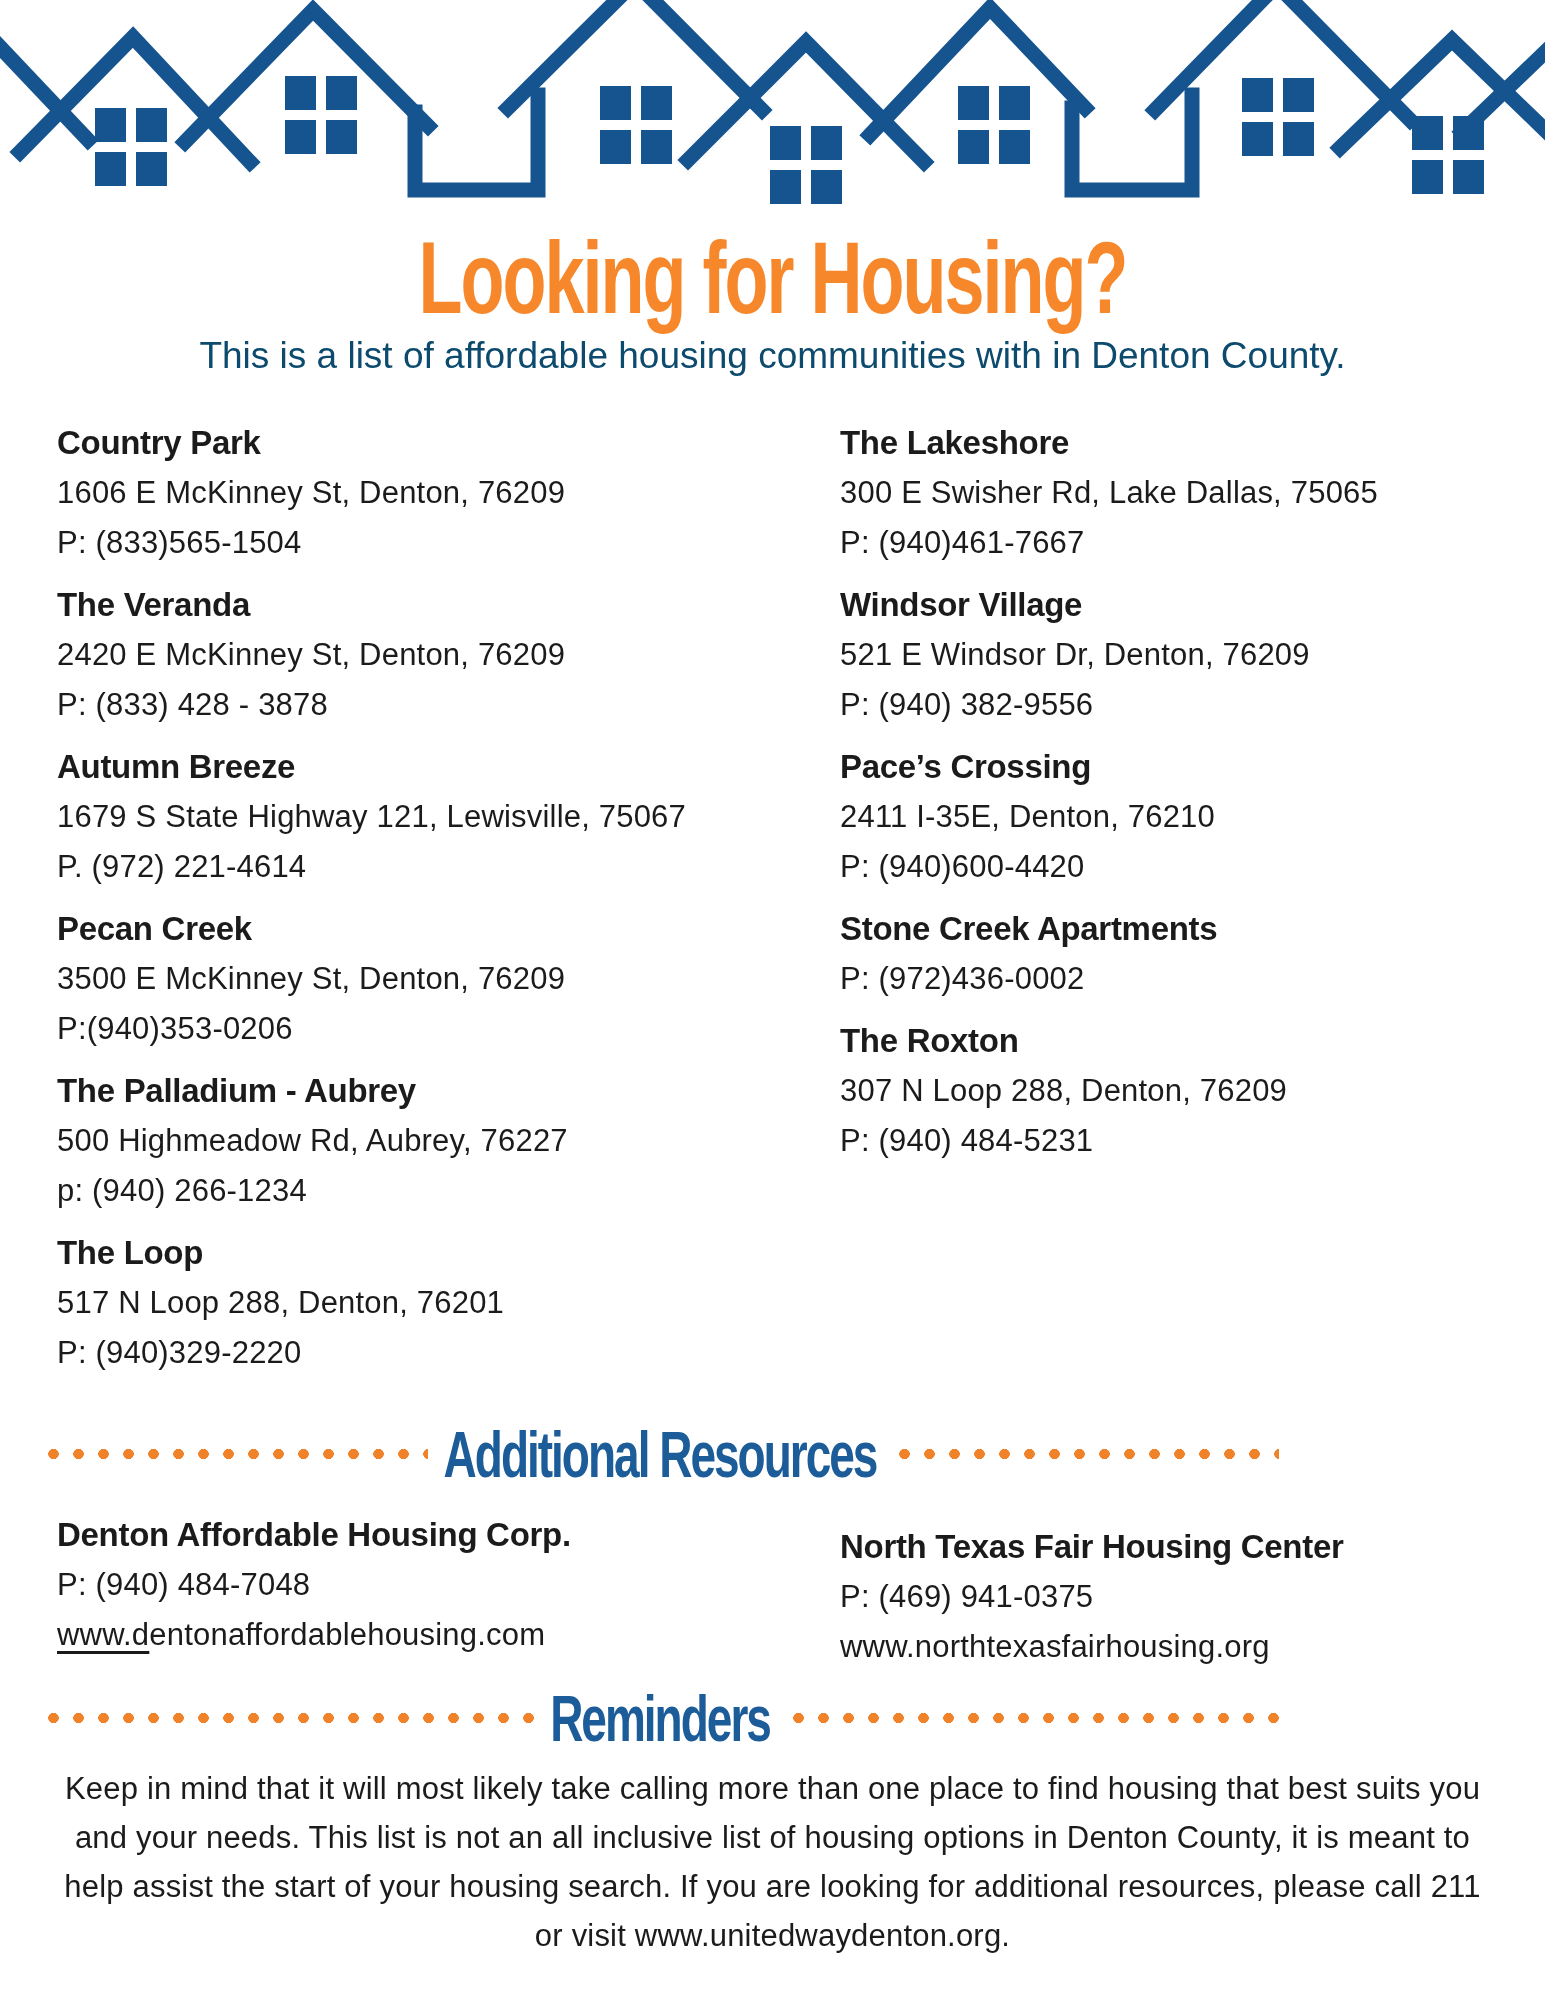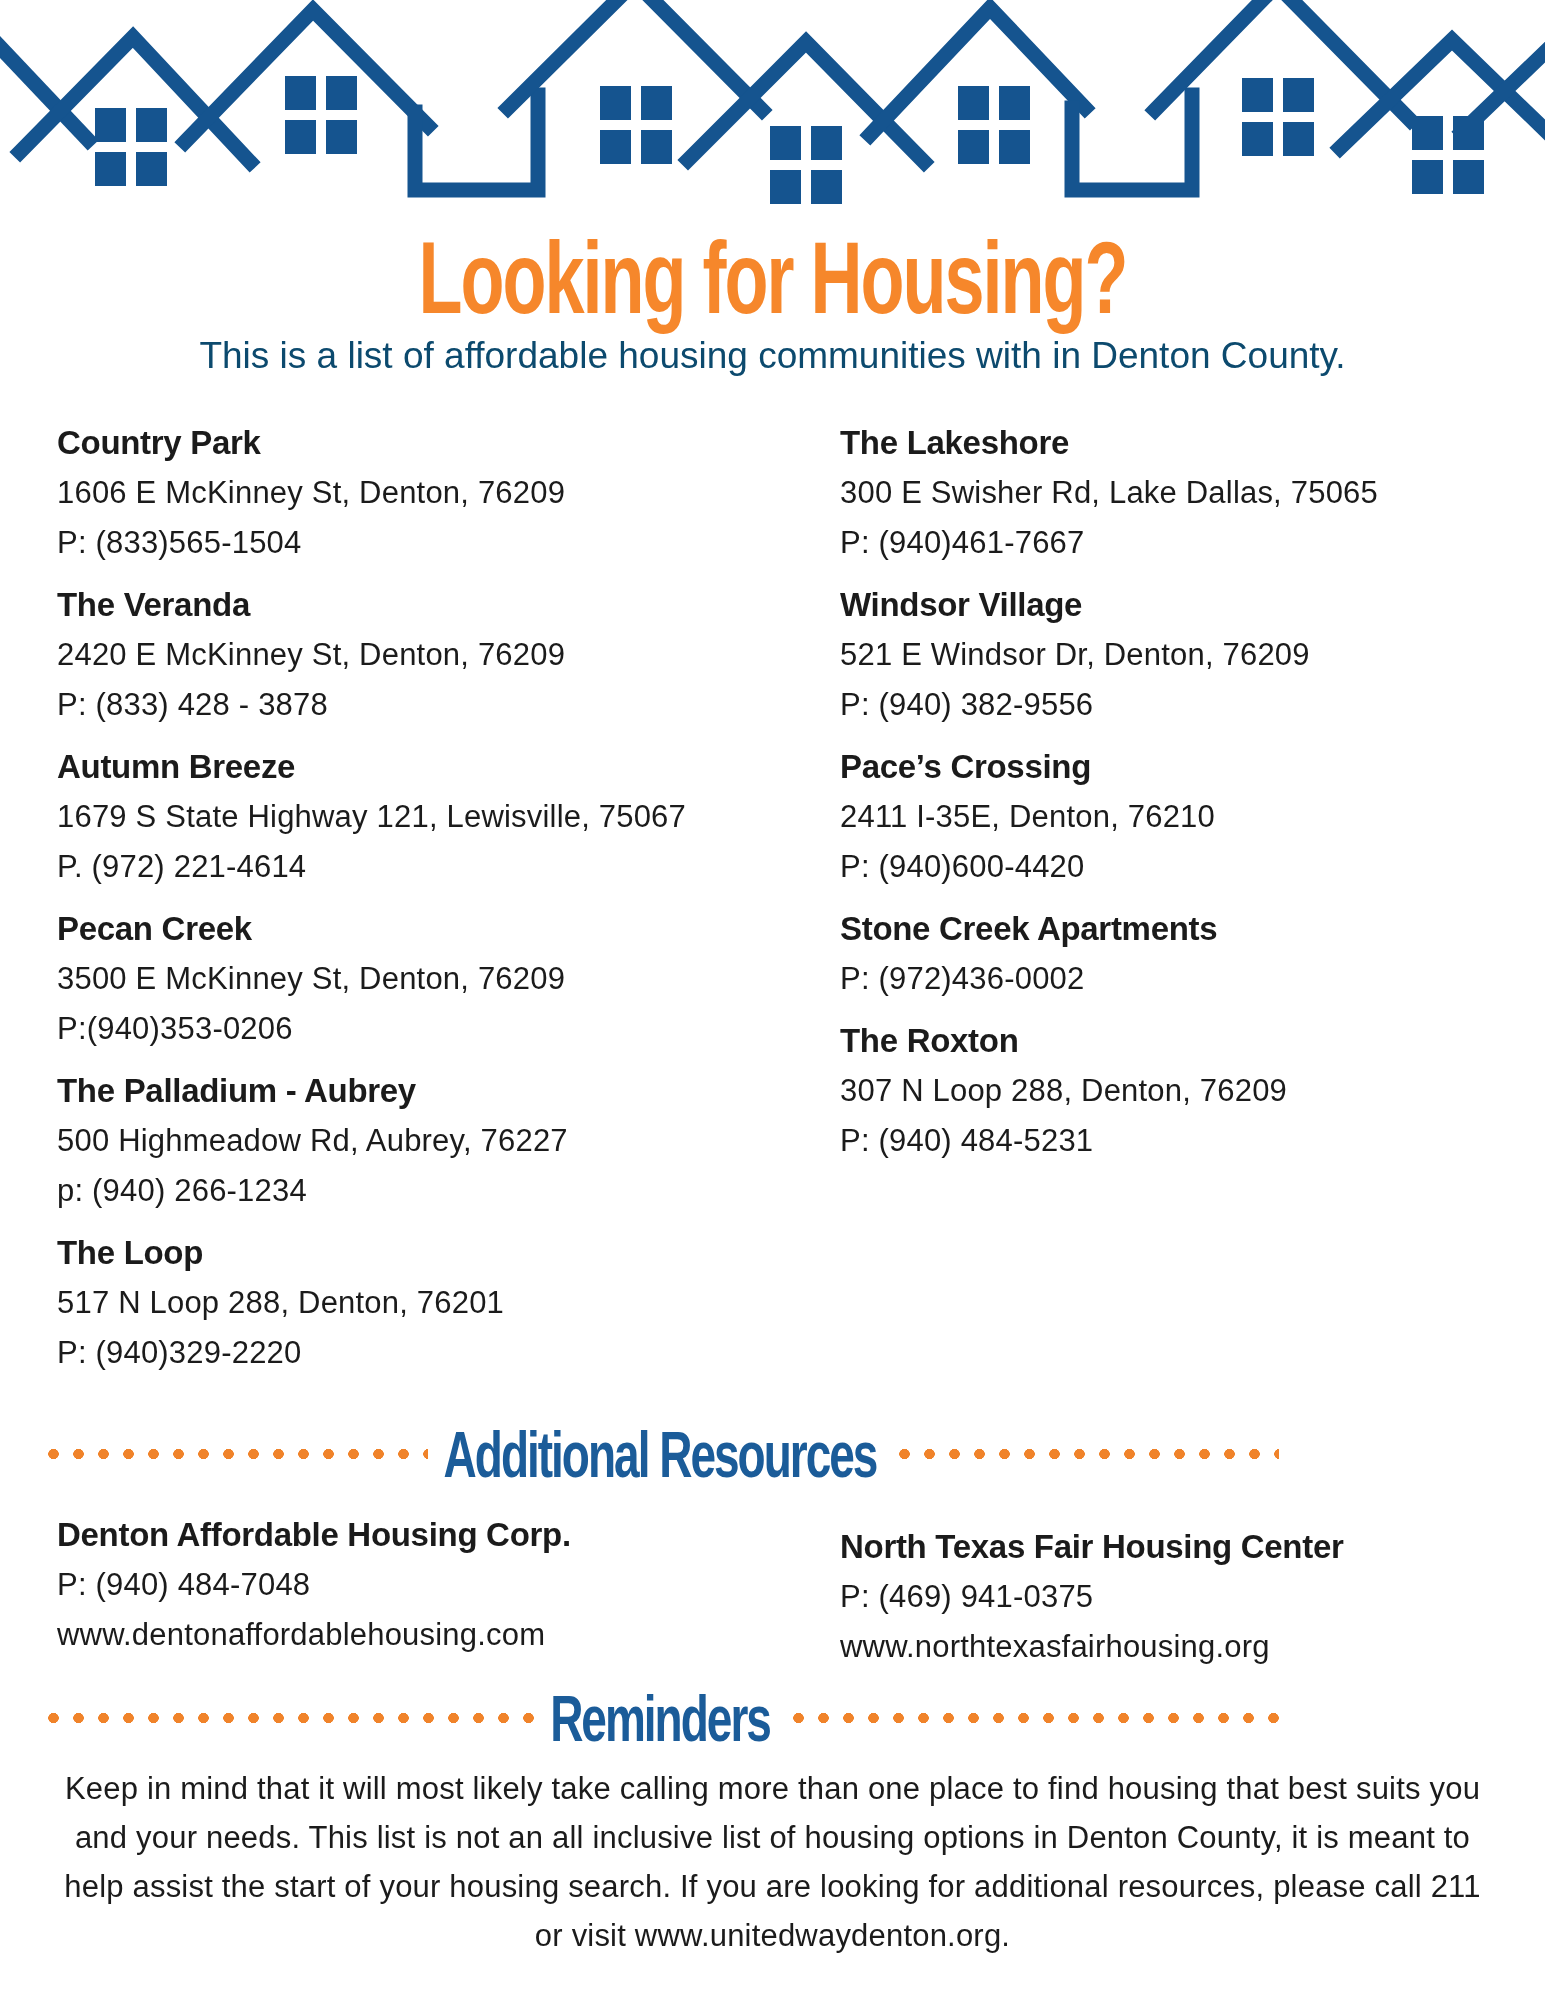--- a/index.html
+++ b/index.html
@@ -83,21 +83,21 @@
   }
 
   
   .resources {
     margin: 24px 0 0 57px;
     display: grid;
     grid-template-columns: 783px auto;
     align-items: start;
   }
   .res-entry-right { margin-top: 12px; }
-  .u { text-underline-offset: 6px; margin-top: 44px; }
+  .u { text-decoration: underline; text-underline-offset: 6px; margin-top: 44px; }
 
   
   .reminders-text {
     margin: 14px auto 0 auto;
     max-width: 1430px;
     text-align: center;
     font-size: 31px;
     line-height: 49px;
     letter-spacing: 0.2px;
   }

